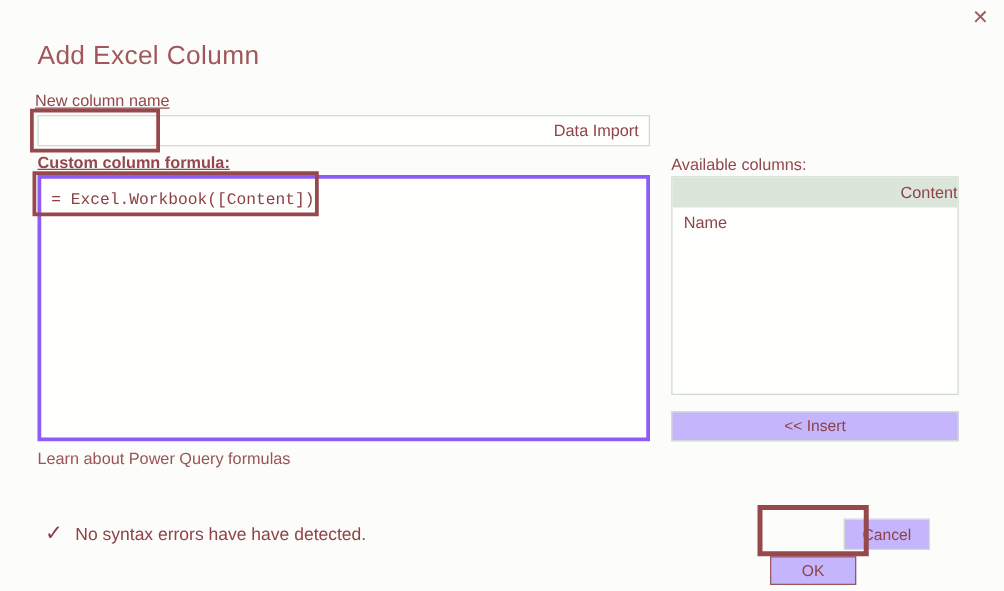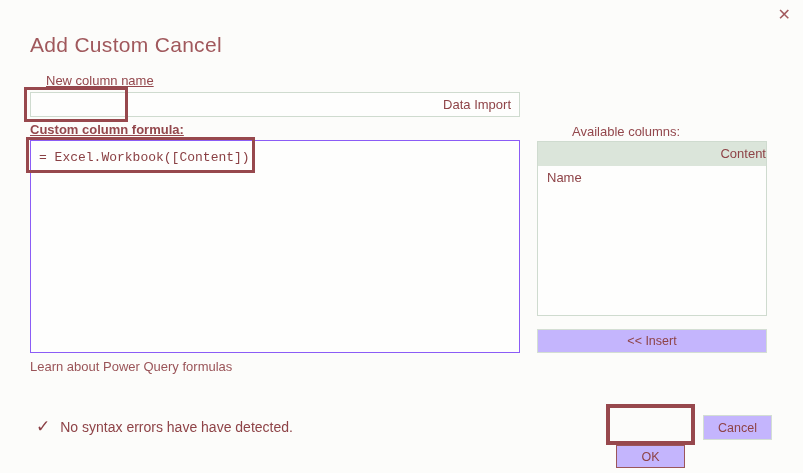--- a/index.html
+++ b/index.html
@@ -33,22 +33,22 @@
     font-weight: 400;
     color: #a0585c;
     letter-spacing: 0.3px;
   }
   .field-label {
     position: absolute;
     font-size: 13px;
     color: #93474c;
     text-decoration: underline;
   }
-  .field-label.no-underline { text-decoration: none; margin-left: 35px; }
-  .lbl-newcol { left: 46px; top: 73px; }
+  .field-label.no-underline { text-decoration: none; }
+  .lbl-newcol { left: 28px; top: 73px; }
   .lbl-formula { left: 30px; top: 122px; font-weight: bold; }
   .lbl-available { left: 537px; top: 124px; }
 
   .name-input {
     position: absolute;
     left: 30px; top: 92px;
     width: 490px; height: 25px;
     background: #fefefd;
     border: 1px solid #cfdbcf;
     font-family: "Liberation Sans", sans-serif;
@@ -56,21 +56,21 @@
     color: #8e4347;
     padding: 0 8px;
     outline: none;
     text-align: right;
   }
   .formula-box {
     position: absolute;
     left: 30px; top: 140px;
     width: 490px; height: 213px;
     background: #fefefd;
-    border: 1px solid #8b5cf6;
+    border: 3px solid #8b5cf6;
   }
   .formula-text {
     position: absolute;
     left: 8px; top: 9px;
     font-family: "Liberation Mono", "DejaVu Sans Mono", monospace;
     font-size: 13px;
     color: #8a4044;
     white-space: pre;
   }
   .listbox {
@@ -97,21 +97,21 @@
     align-items: center;
     justify-content: center;
     background: #c4b5fd;
     border: 1px solid #d3ded3;
     font-size: 12.5px;
     color: #8e4347;
     cursor: pointer;
   }
   .btn-insert { left: 537px; top: 329px; width: 230px; height: 24px; }
   .btn-ok { left: 616px; top: 413px; width: 69px; height: 23px; border: 1px solid #9b565a; margin-top: 32px; }
-  .btn-cancel { left: 703px; top: 415px; width: 69px; height: 25px; }
+  .btn-cancel { left: 675px; top: 415px; width: 69px; height: 25px; }
 
   .learn-link {
     position: absolute;
     left: 30px; top: 359px;
     font-size: 13px;
     color: #9a5458;
     cursor: pointer;
   }
   .status-row {
     position: absolute;
@@ -138,21 +138,21 @@
   .ann-formula { left: 26px; top: 137px; width: 229px; height: 36px; }
   .ann-ok { left: 606px; top: 404px; width: 89px; height: 41px; border-width: 4px; }
 </style>
 </head>
 <body>
 
 <div class="dialog">
 
   <span class="close-x">✕</span>
 
-  <h1 class="title">Add Custom Cancel</h1>
+  <h1 class="title">Add Excel Column</h1>
 
   <label class="field-label lbl-newcol">New column name</label>
 
   <input class="name-input" type="text" value="Data Import" style="">
 
   <label class="field-label lbl-formula">Custom column formula:</label>
 
   <div class="formula-box">
     <span class="formula-text">= Excel.Workbook([Content])</span>
   </div>

